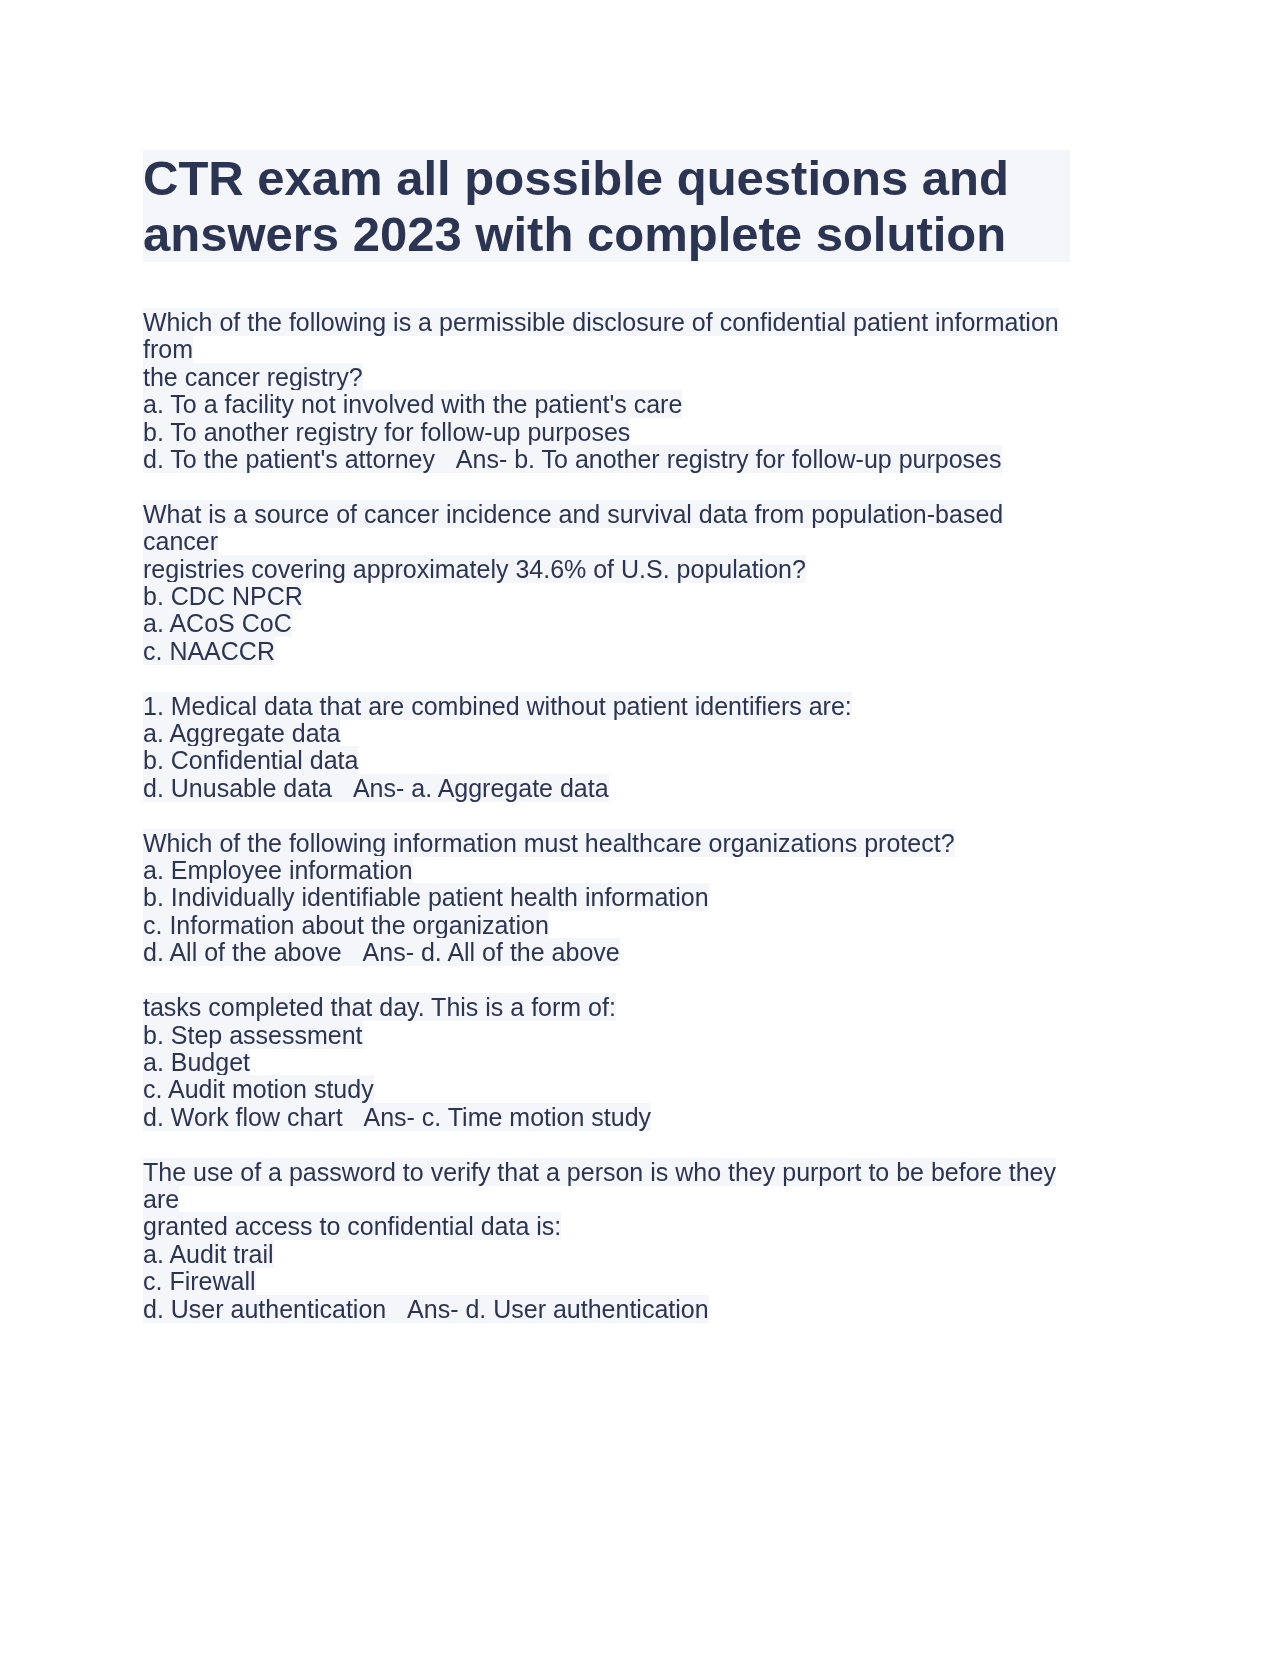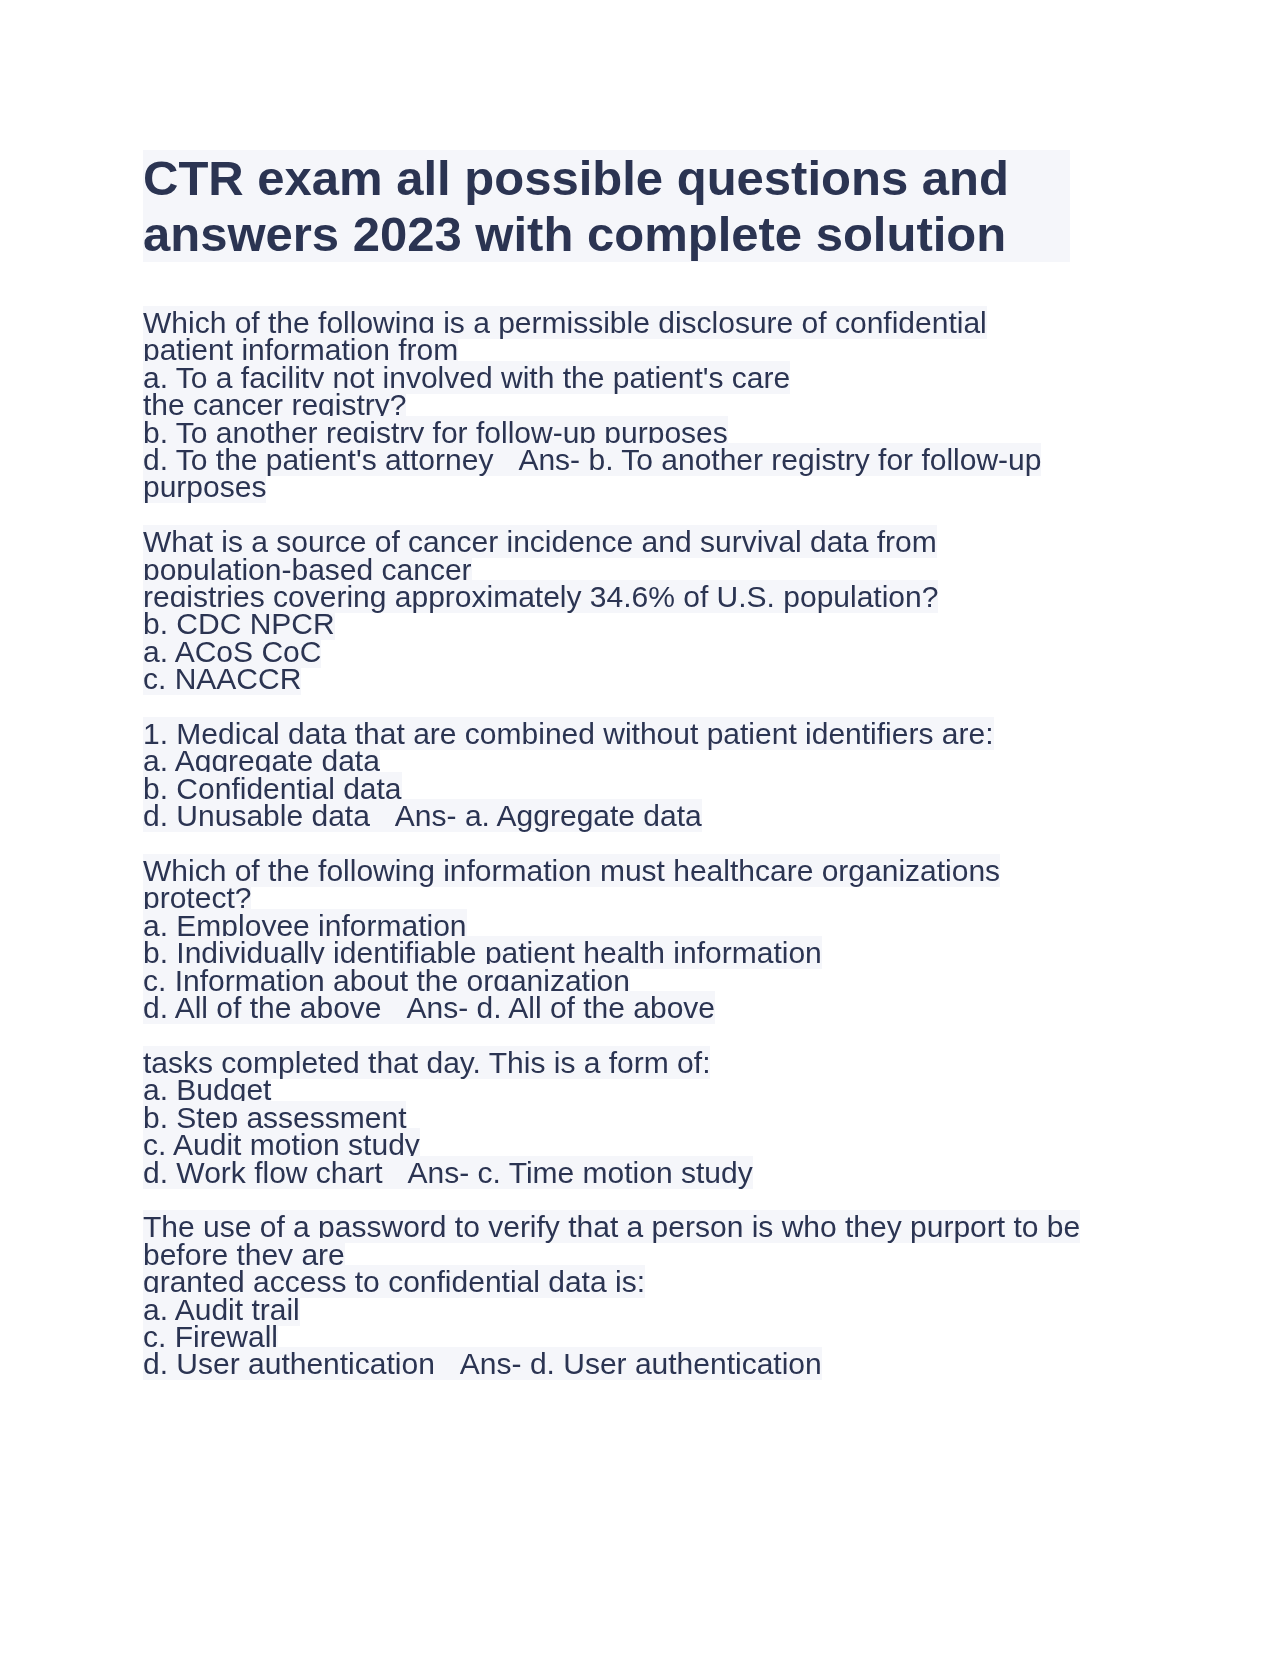--- a/index.html
+++ b/index.html
@@ -7,37 +7,37 @@
   .page { position: absolute; left: 0; top: 2px; width: 1280px; height: 1656px; background: #ffffff; }
   .title {
     position: absolute; left: 143px; top: 148px; width: 927px;
     margin: 0; padding: 0;
     font-family: "Liberation Sans", sans-serif; font-weight: bold;
     font-size: 49px; line-height: 56px; color: #2b3452;
     background: #f5f6fa;
   }
   .content {
     position: absolute; left: 143px; top: 307px; width: 940px;
-    font-family: "Liberation Sans", sans-serif; font-size: 30px;
+    font-family: "Liberation Sans", sans-serif; font-size: 25px;
     line-height: 27.4px; color: #2b3452;
   }
   .qa { margin: 0 0 27.4px 0; }
   .line { display: block; }
   .line span.hl { background: #f5f6fa; }
 </style>
 </head>
 <body>
 
 <div class="page">
   <h1 class="title">CTR exam all possible questions and answers 2023 with complete solution</h1>
   <div class="content" id="qa-list">
       <div class="qa">
         <span class="line"><span class="hl">Which of the following is a permissible disclosure of confidential patient information from</span></span>
+        <span class="line"><span class="hl">the cancer registry?</span></span>
         <span class="line"><span class="hl"><span>a. To a facility not involved with the patient's care</span></span></span>
-        <span class="line"><span class="hl">the cancer registry?</span></span>
         <span class="line"><span class="hl"><span>b. To another registry for follow-up purposes</span></span></span>
         <span class="line"><span class="hl"><span>d. To the patient's attorney</span><span>&nbsp;&nbsp;&nbsp;</span><span>Ans- b. To another registry for follow-up purposes</span></span></span>
       </div>
       <div class="qa">
         <span class="line"><span class="hl">What is a source of cancer incidence and survival data from population-based cancer</span></span>
         <span class="line"><span class="hl">registries covering approximately 34.6% of U.S. population?</span></span>
         <span class="line"><span class="hl"><span>b. CDC NPCR</span></span></span>
         <span class="line"><span class="hl"><span>a. ACoS CoC</span></span></span>
         <span class="line"><span class="hl"><span>c. NAACCR</span></span></span>
       </div>
@@ -49,22 +49,22 @@
       </div>
       <div class="qa">
         <span class="line"><span class="hl">Which of the following information must healthcare organizations protect?</span></span>
         <span class="line"><span class="hl"><span>a. Employee information</span></span></span>
         <span class="line"><span class="hl"><span>b. Individually identifiable patient health information</span></span></span>
         <span class="line"><span class="hl"><span>c. Information about the organization</span></span></span>
         <span class="line"><span class="hl"><span>d. All of the above</span><span>&nbsp;&nbsp;&nbsp;</span><span>Ans- d. All of the above</span></span></span>
       </div>
       <div class="qa">
         <span class="line"><span class="hl">tasks completed that day. This is a form of:</span></span>
+        <span class="line"><span class="hl"><span>b. Step assessment</span></span></span>
         <span class="line"><span class="hl"><span>a. Budget</span></span></span>
-        <span class="line"><span class="hl"><span>b. Step assessment</span></span></span>
         <span class="line"><span class="hl"><span>c. Audit motion study</span></span></span>
         <span class="line"><span class="hl"><span>d. Work flow chart</span><span>&nbsp;&nbsp;&nbsp;</span><span>Ans- c. Time motion study</span></span></span>
       </div>
       <div class="qa">
         <span class="line"><span class="hl">The use of a password to verify that a person is who they purport to be before they are</span></span>
         <span class="line"><span class="hl">granted access to confidential data is:</span></span>
         <span class="line"><span class="hl"><span>a. Audit trail</span></span></span>
         <span class="line"><span class="hl"><span>c. Firewall</span></span></span>
         <span class="line"><span class="hl"><span>d. User authentication</span><span>&nbsp;&nbsp;&nbsp;</span><span>Ans- d. User authentication</span></span></span>
       </div>

